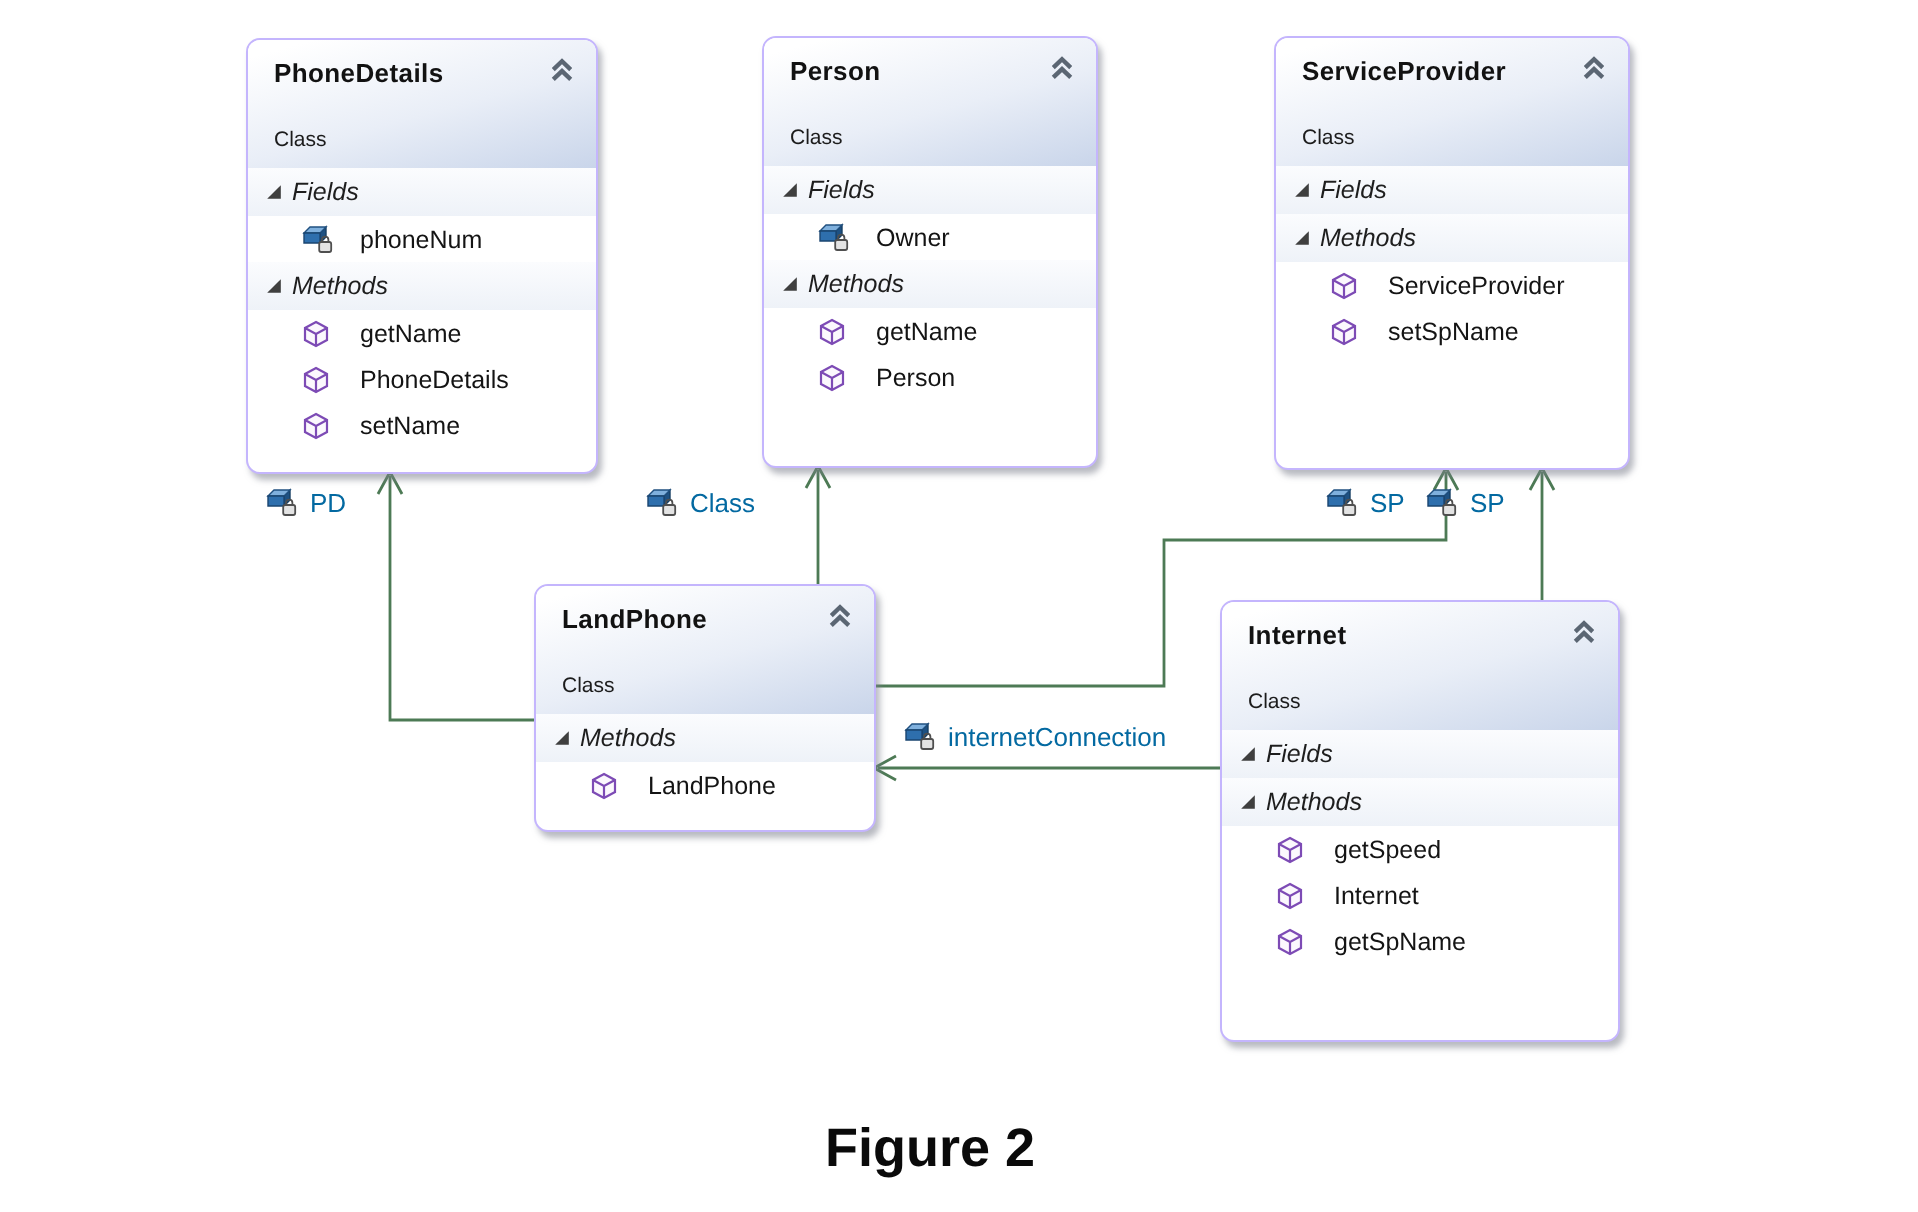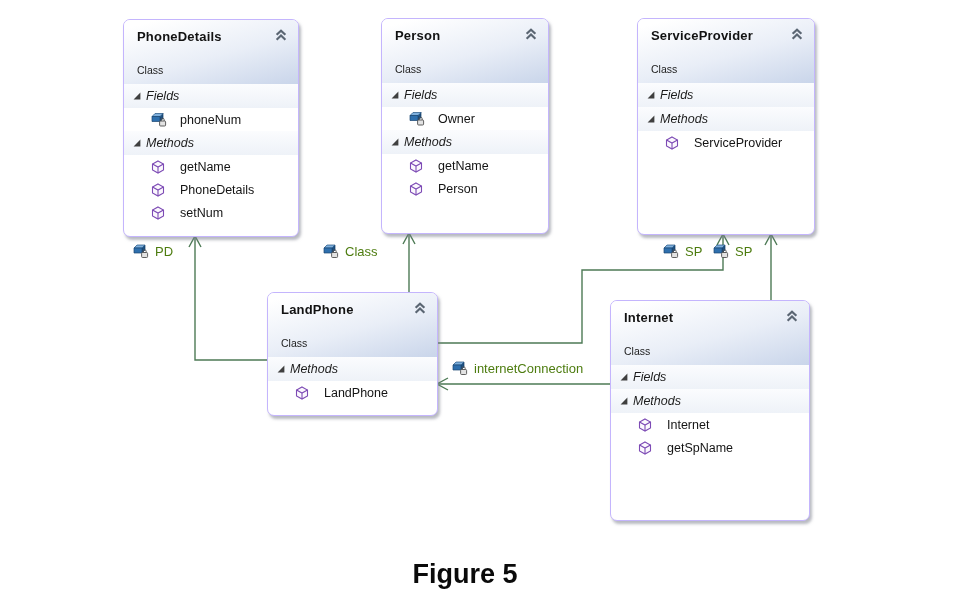--- a/index.html
+++ b/index.html
@@ -16,21 +16,21 @@
   .box-body{background:#fff;}
   .section-row{display:flex;align-items:center;height:24px;padding-left:9px;
                background:linear-gradient(#fbfcfe,#eef2f8);font-style:italic;}
   .expander{width:8px;height:8px;margin-right:5px;flex:0 0 auto;}
   .section-label{font-size:12.5px;color:#1e1e1e;}
   .member-row{display:flex;align-items:center;height:23px;padding-left:25px;text-align:center;}
   .member-icon{width:18px;height:15px;flex:0 0 auto;margin-right:13px;}
   .member-icon.m{width:14px;height:14px;margin-left:2px;margin-right:15px;}
   .member-label{font-size:12.5px;color:#141414;}
   .assoc-label{position:absolute;z-index:2;display:flex;align-items:center;height:18px;
-               color:#4d7c0f;font-size:13px;}
+               color:#0369a1;font-size:13px;}
   .assoc-label .ai{width:18px;height:16px;margin-right:6px;}
   .figure-caption{position:absolute;left:340px;top:559px;width:250px;text-align:center;
                   font-size:27px;font-weight:bold;color:#0a0a0a;z-index:2;}
   .hidden-defs{position:absolute;width:0;height:0;overflow:hidden;}
 </style>
 </head>
 <body>
 
 <div class="canvas">
 
@@ -139,21 +139,21 @@
       <div class="member-row">
         <svg class="member-icon m">
             <use href="#sym-method"></use>
           </svg>
         <span class="member-label">PhoneDetails</span>
       </div>
       <div class="member-row">
         <svg class="member-icon m">
             <use href="#sym-method"></use>
           </svg>
-        <span class="member-label">setNum</span>
+        <span class="member-label">setName</span>
       </div>
     </div>
   </div>
 
   <div class="class-box" style="left:381px;top:18px;width:166px;height:214px">
     <div class="box-header">
       <div class="box-title">Person</div>
       <div class="box-stereotype">Class</div>
       <svg class="collapse">
           <use href="#sym-chevron"></use>
@@ -213,20 +213,26 @@
             <use href="#sym-expander"></use>
           </svg>
         <span class="section-label">Methods</span>
       </div>
       <div class="member-row">
         <svg class="member-icon m">
             <use href="#sym-method"></use>
           </svg>
         <span class="member-label">ServiceProvider</span>
       </div>
+      <div class="member-row">
+        <svg class="member-icon m">
+            <use href="#sym-method"></use>
+          </svg>
+        <span class="member-label">setSpName</span>
+      </div>
     </div>
   </div>
 
   <div class="class-box" style="left:267px;top:292px;width:169px;height:122px">
     <div class="box-header">
       <div class="box-title">LandPhone</div>
       <div class="box-stereotype">Class</div>
       <svg class="collapse">
           <use href="#sym-chevron"></use>
         </svg>
@@ -265,26 +271,32 @@
       <div class="section-row">
         <svg class="expander">
             <use href="#sym-expander"></use>
           </svg>
         <span class="section-label">Methods</span>
       </div>
       <div class="member-row">
         <svg class="member-icon m">
             <use href="#sym-method"></use>
           </svg>
+        <span class="member-label">getSpeed</span>
+      </div>
+      <div class="member-row">
+        <svg class="member-icon m">
+            <use href="#sym-method"></use>
+          </svg>
         <span class="member-label">Internet</span>
       </div>
       <div class="member-row">
         <svg class="member-icon m">
             <use href="#sym-method"></use>
           </svg>
         <span class="member-label">getSpName</span>
       </div>
     </div>
   </div>
 
-  <div class="figure-caption">Figure 5</div>
+  <div class="figure-caption">Figure 2</div>
 
 </div>
 
 </body></html>

